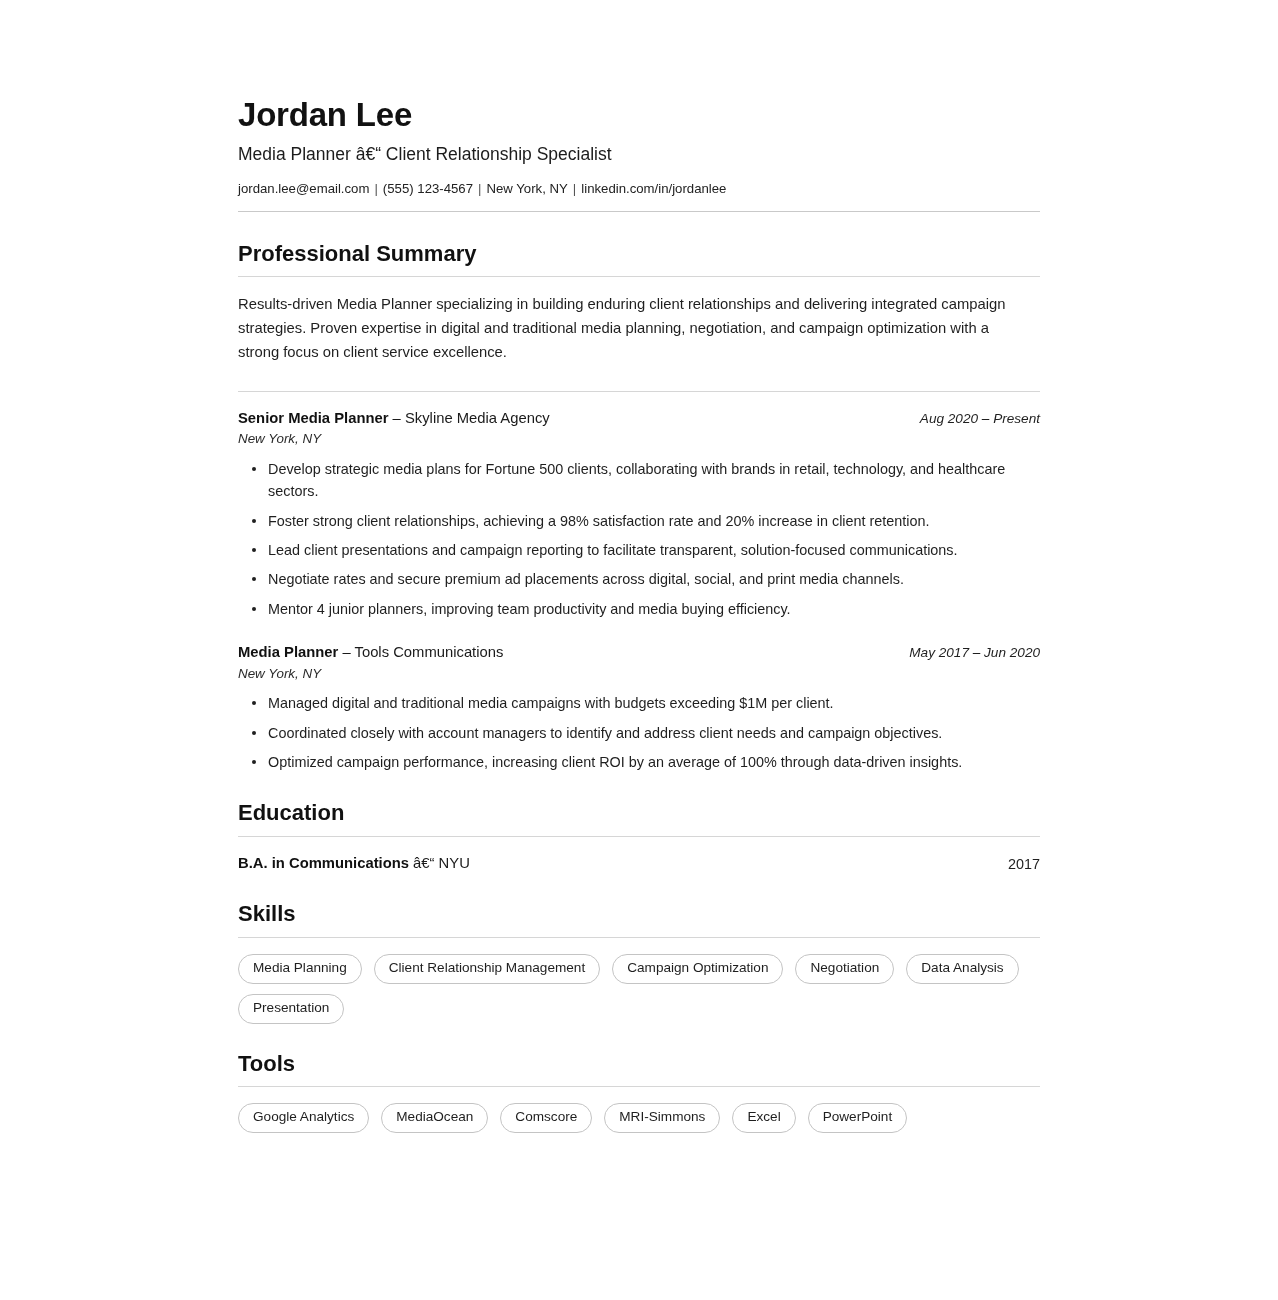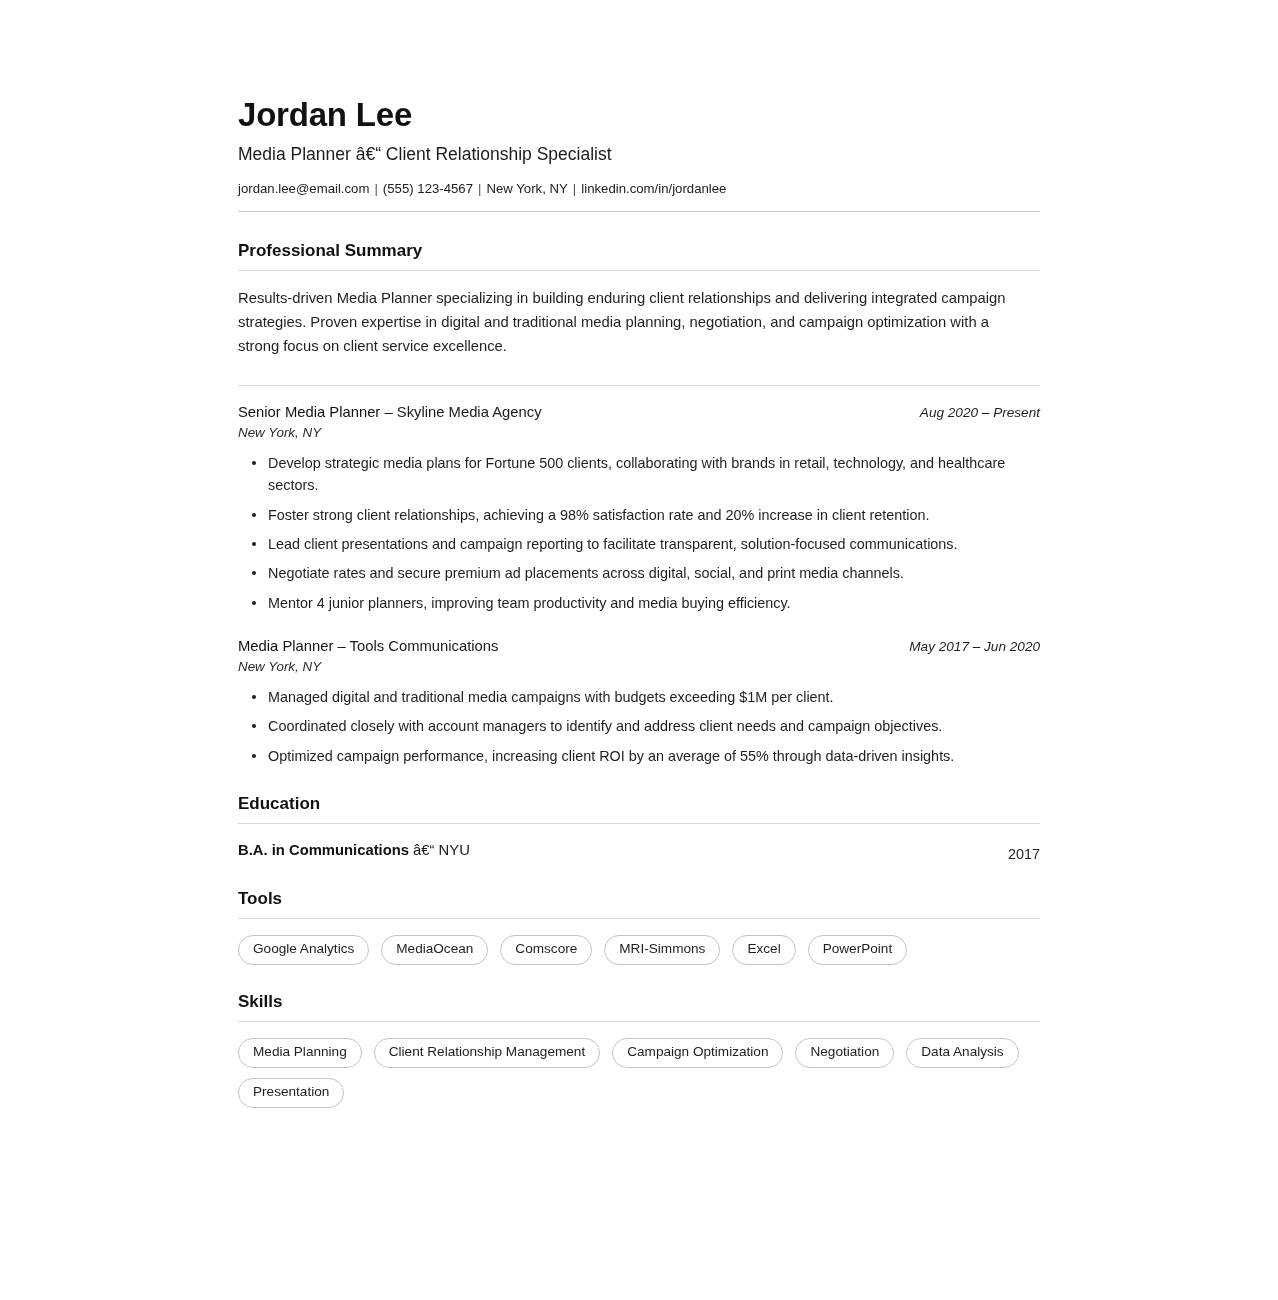--- a/index.html
+++ b/index.html
@@ -55,21 +55,21 @@
   }
   .header-rule {
     border: 0;
     border-top: 1px solid #c9c9c9;
     margin: 0 0 28px 0;
   }
 
   
   .section { margin-bottom: 26px; }
   .section-title {
-    font-size: 17px;
+    font-size: 22px;
     font-weight: 600;
     color: #111111;
     margin: 0 0 9px 0;
     line-height: 1.25;
   }
   .section-rule {
     border: 0;
     border-top: 1px solid #d6d6d6;
     margin: 0 0 16px 0;
   }
@@ -90,21 +90,21 @@
     align-items: baseline;
     justify-content: space-between;
     gap: 20px;
   }
   .job-title-line {
     font-size: 14.8px;
     line-height: 1.45;
     color: #1a1a1a;
   }
   .job-role {
-    font-weight: 400;
+    font-weight: 700;
     color: #111111;
   }
   .job-company { font-weight: 400; }
   .job-dates {
     font-size: 13.6px;
     font-style: italic;
     color: #1f1f1f;
     white-space: nowrap;
     flex: none;
   }
@@ -136,21 +136,21 @@
     top: 9px;
     width: 4px;
     height: 4px;
     border-radius: 50%;
     background: #1f1f1f;
   }
 
   
   .edu-row {
     display: flex;
-    align-items: flex-end;
+    align-items: center;
     justify-content: space-between;
   }
   .edu-line {
     font-size: 14.8px;
     line-height: 1.45;
     color: #1a1a1a;
   }
   .edu-degree {
     font-weight: 700;
     color: #111111;
@@ -227,56 +227,56 @@
         <div class="job-head">
           <div class="job-title-line">
             <span class="job-role">Media Planner</span><span> – </span><span class="job-company">Tools Communications</span>
           </div>
           <div class="job-dates">May 2017 – Jun 2020</div>
         </div>
         <div class="job-location">New York, NY</div>
         <ul class="bullets">
           <li>Managed digital and traditional media campaigns with budgets exceeding $1M per client.</li>
           <li>Coordinated closely with account managers to identify and address client needs and campaign objectives.</li>
-          <li>Optimized campaign performance, increasing client ROI by an average of 55% through data-driven insights.</li>
+          <li>Optimized campaign performance, increasing client ROI by an average of 100% through data-driven insights.</li>
         </ul>
       </div>
     </div>
 
     <div class="section">
       <h2 class="section-title">Education</h2>
       <hr class="section-rule">
       <div class="edu-row">
         <div class="edu-line">
           <span class="edu-degree">B.A. in Communications</span><span> â€“ </span><span class="edu-school">NYU</span>
         </div>
         <div class="edu-year">2017</div>
+      </div>
+    </div>
+
+    <div class="section">
+      <h2 class="section-title">Skills</h2>
+      <hr class="section-rule">
+      <div class="chips">
+        <span class="chip">Media Planning</span>
+        <span class="chip">Client Relationship Management</span>
+        <span class="chip">Campaign Optimization</span>
+        <span class="chip">Negotiation</span>
+        <span class="chip">Data Analysis</span>
+        <span class="chip">Presentation</span>
       </div>
     </div>
 
     <div class="section">
       <h2 class="section-title">Tools</h2>
       <hr class="section-rule">
       <div class="chips">
         <span class="chip">Google Analytics</span>
         <span class="chip">MediaOcean</span>
         <span class="chip">Comscore</span>
         <span class="chip">MRI-Simmons</span>
         <span class="chip">Excel</span>
         <span class="chip">PowerPoint</span>
       </div>
     </div>
 
-    <div class="section">
-      <h2 class="section-title">Skills</h2>
-      <hr class="section-rule">
-      <div class="chips">
-        <span class="chip">Media Planning</span>
-        <span class="chip">Client Relationship Management</span>
-        <span class="chip">Campaign Optimization</span>
-        <span class="chip">Negotiation</span>
-        <span class="chip">Data Analysis</span>
-        <span class="chip">Presentation</span>
-      </div>
-    </div>
-
   </div>
 </div>
 
 </body></html>

